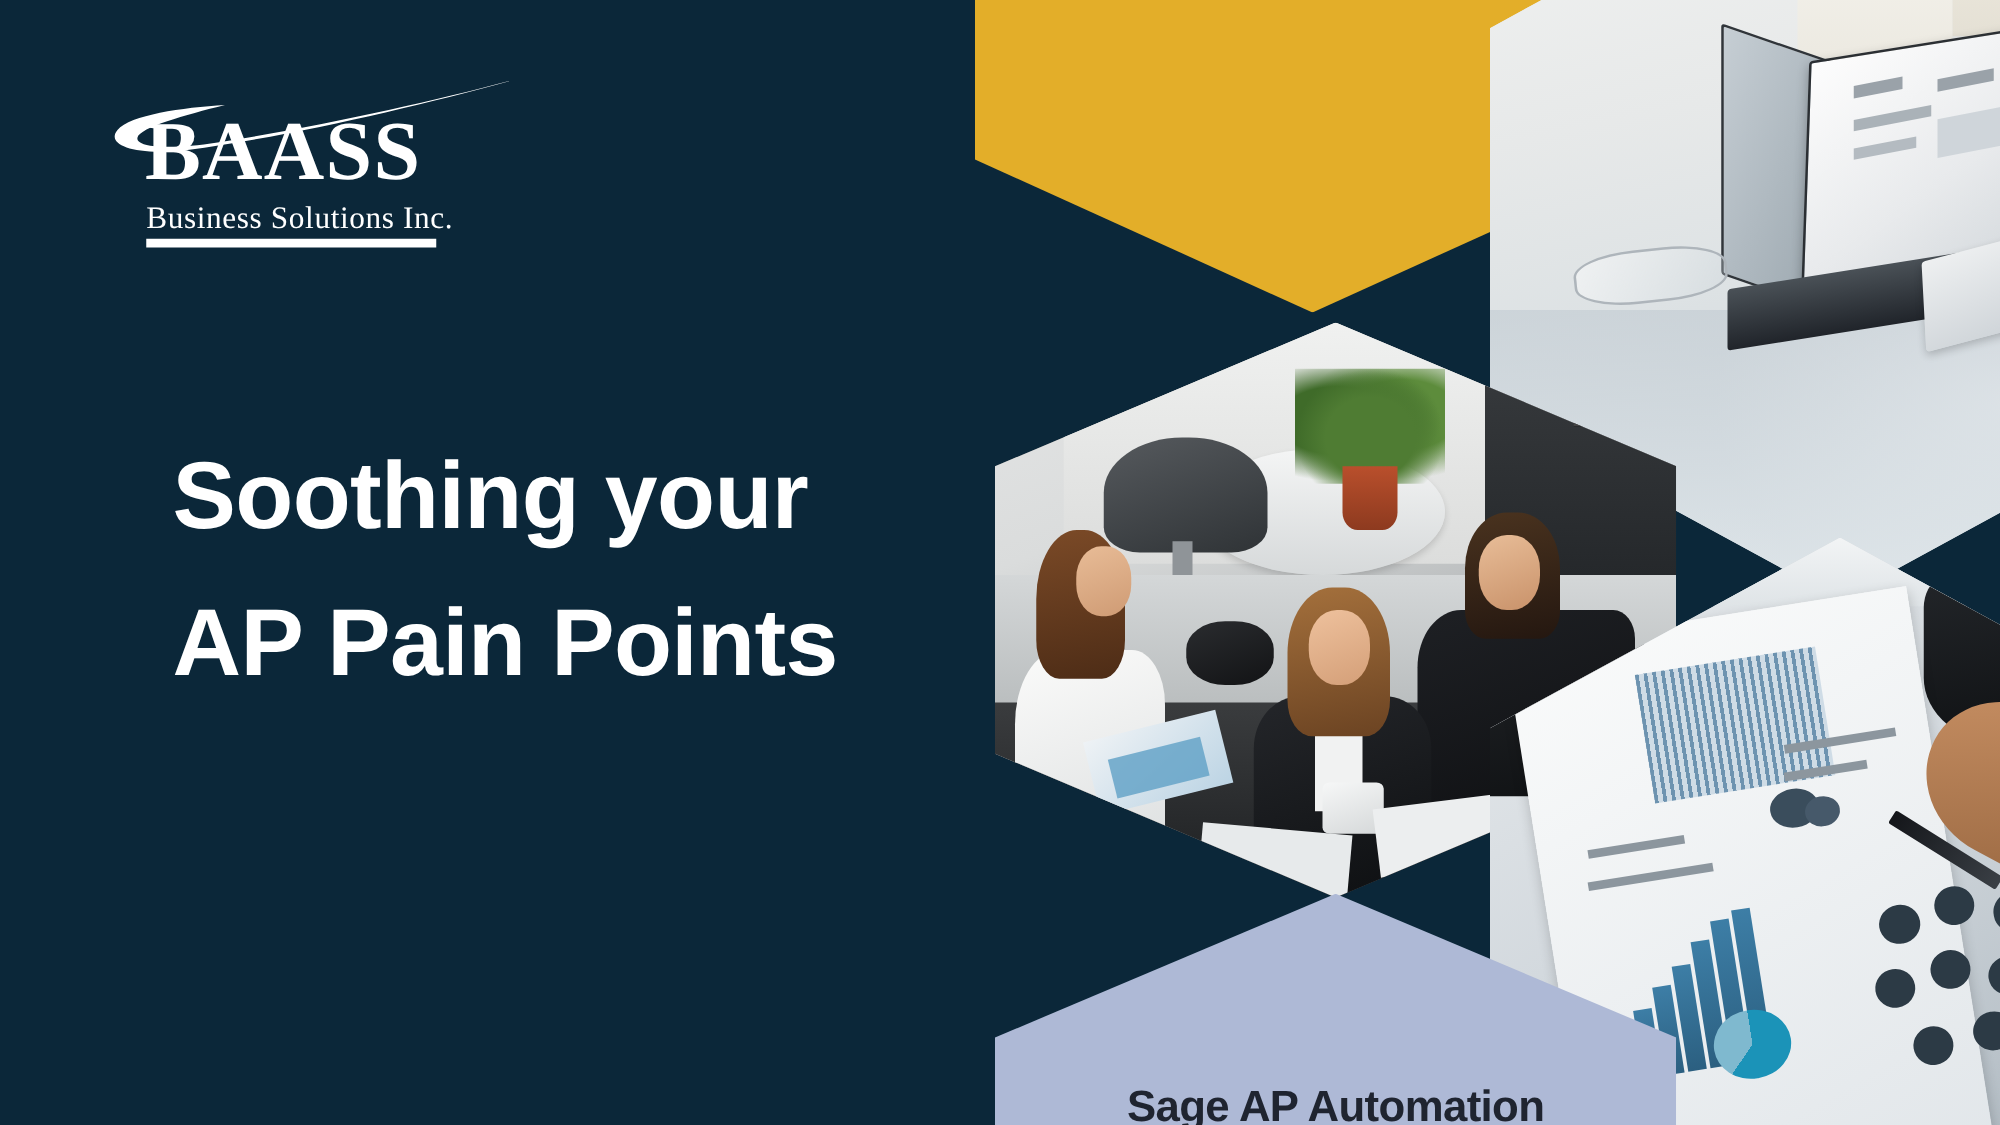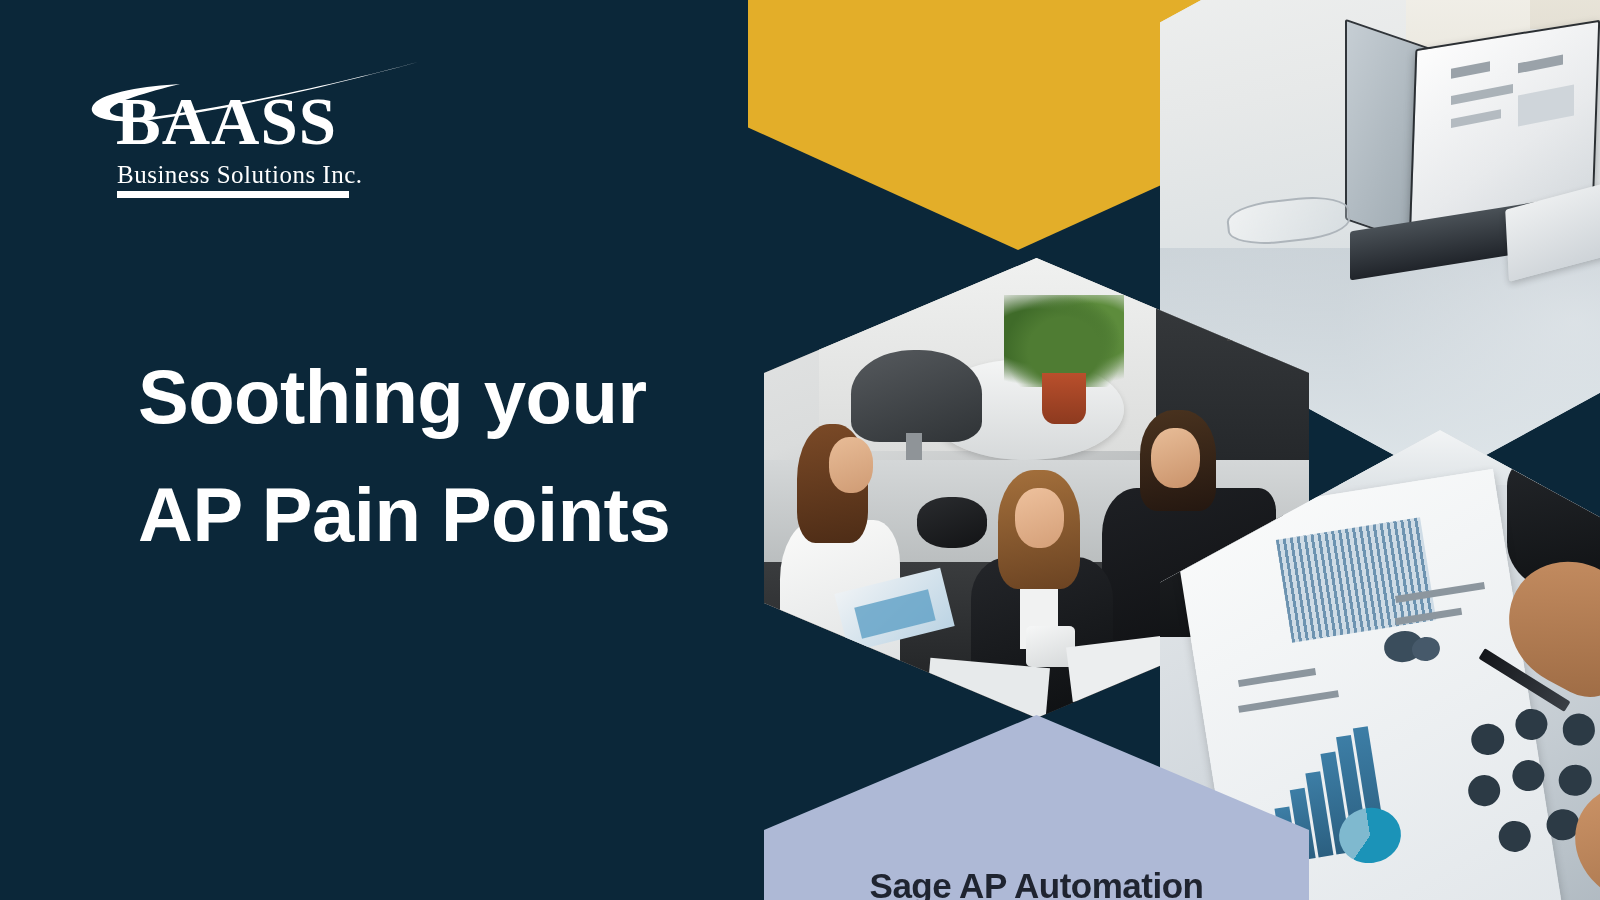--- a/index.html
+++ b/index.html
@@ -80,21 +80,21 @@
     font-weight:700;
     font-size:76px;
     line-height:118px;
     letter-spacing:-0.5px;
     white-space:nowrap;
   }
 
   
   #hex-collage {
     position:absolute;
-    left:708px; top:0;
+    left:740px; top:0;
     width:860px; height:900px;
   }
   .hex {
     position:absolute;
     clip-path:polygon(50% 0%, 100% 25%, 100% 75%, 50% 100%, 0% 75%, 0% 25%);
     overflow:hidden;
   }
   .hex-inner {
     position:absolute;
     inset:0;

